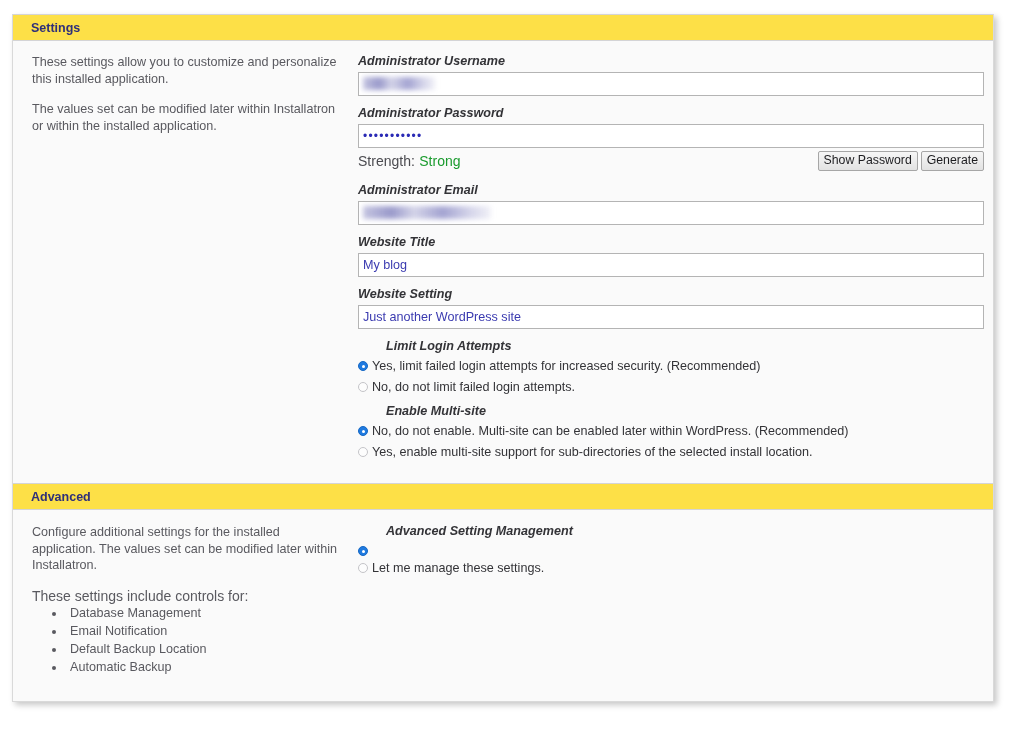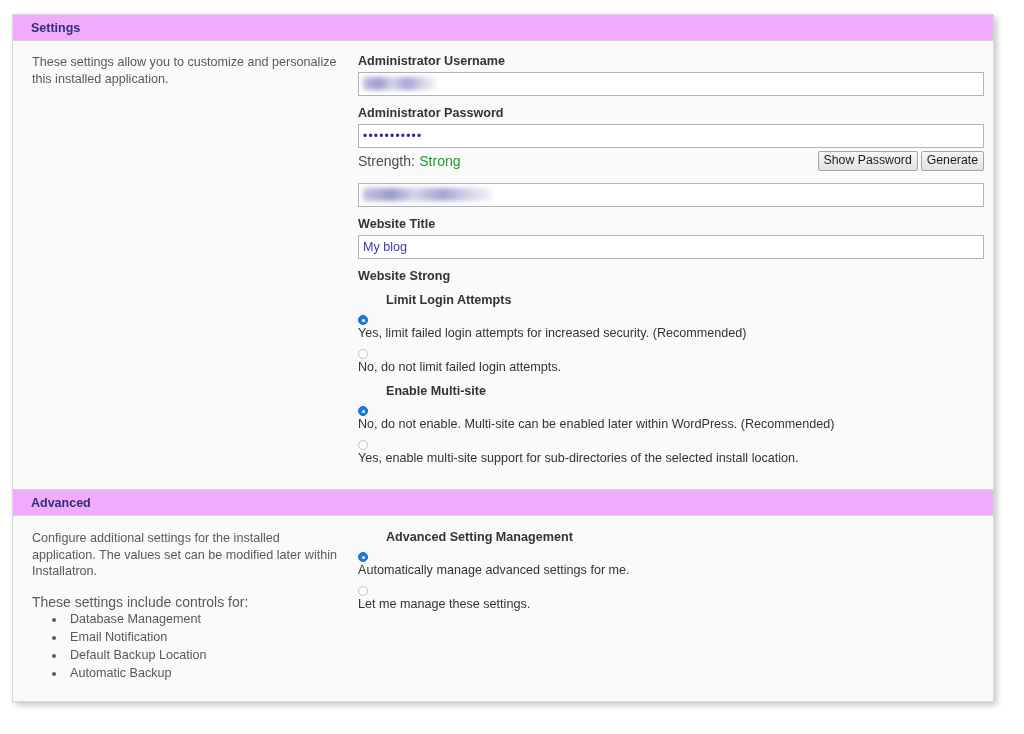--- a/index.html
+++ b/index.html
@@ -26,21 +26,21 @@
     border: 1px solid #d9d9d9;
     border-top: none;
     box-sizing: border-box;
     box-shadow: 3px 3px 6px rgba(0,0,0,0.22);
   }
 
   
   .section-header {
     height: 27px;
     line-height: 27px;
-    background: #f0abfc;
+    background: #fde047;
     border-top: 1px solid #d4d4d6;
     border-bottom: 1px solid #d4d4d6;
     padding: 0 0 0 18px;
     font-size: 12.5px;
     font-weight: bold;
     color: #2f2f7a;
     box-sizing: border-box;
   }
   .section-header.first {
     border-top: 1px solid #d4d4d6;
@@ -101,20 +101,21 @@
     border-radius: 50%;
     background: #59595f;
   }
 
   
   .field-label {
     font-size: 12.6px;
     font-weight: bold;
     color: #333337;
     margin: 0 0 4px 0;
+    font-style: italic;
   }
   .field-group { margin-bottom: 10px; }
 
   
   .text-input {
     display: block;
     width: 626px;
     height: 24px;
     box-sizing: border-box;
     border: 1px solid #b4b4b4;
@@ -190,21 +191,20 @@
     cursor: pointer;
   }
 
   
   .radio-block { margin-bottom: 8px; }
   .radio-block .field-label { margin-bottom: 5px; padding-left: 28px; }
   .radio-row {
     display: flex;
     align-items: flex-start;
     margin-bottom: 4px;
-    flex-direction: column;
   }
   .radio {
     flex: 0 0 auto;
     width: 10px;
     height: 10px;
     border-radius: 50%;
     margin: 3px 4px 0 0;
     box-sizing: border-box;
     cursor: pointer;
   }
@@ -241,20 +241,21 @@
 <body>
 
 <div class="panel">
 
   <div class="section-header first">Settings</div>
 
   <div class="section-body settings-body">
 
     <div class="col-left">
       <p class="desc">These settings allow you to customize and personalize this installed application.</p>
+      <p class="desc">The values set can be modified later within Installatron or within the installed application.</p>
     </div>
 
     <div class="col-right">
 
       <div class="field-group">
         <div class="field-label">Administrator Username</div>
         <div class="redact-wrap">
           <input class="text-input" type="text" value="" style="">
           <span class="redact user"></span>
         </div>
@@ -267,33 +268,35 @@
           <span class="strength-text">Strength:</span>
           <span class="strength-text strength-value">Strong</span>
           <div class="btn-group">
             <button class="browser-btn">Show Password</button>
             <button class="browser-btn">Generate</button>
           </div>
         </div>
       </div>
 
       <div class="field-group">
+        <div class="field-label">Administrator Email</div>
         <div class="redact-wrap">
           <input class="text-input" type="text" value="" style="">
           <span class="redact email"></span>
         </div>
       </div>
 
       <div class="field-group">
         <div class="field-label">Website Title</div>
         <input class="text-input" type="text" value="My blog" style="">
       </div>
 
       <div class="field-group">
-        <div class="field-label">Website Strong</div>
+        <div class="field-label">Website Setting</div>
+        <input class="text-input" type="text" value="Just another WordPress site" style="">
       </div>
 
       <div class="radio-block">
         <div class="field-label">Limit Login Attempts</div>
         <div class="radio-row">
           <span class="radio on"></span>
           <span class="radio-label">Yes, limit failed login attempts for increased security. (Recommended)</span>
         </div>
         <div class="radio-row">
           <span class="radio off"></span>
@@ -329,21 +332,20 @@
         <li>Default Backup Location</li>
         <li>Automatic Backup</li>
       </ul>
     </div>
 
     <div class="col-right">
       <div class="radio-block">
         <div class="field-label">Advanced Setting Management</div>
         <div class="radio-row">
           <span class="radio on"></span>
-          <span class="radio-label">Automatically manage advanced settings for me.</span>
         </div>
         <div class="radio-row">
           <span class="radio off"></span>
           <span class="radio-label">Let me manage these settings.</span>
         </div>
       </div>
     </div>
 
   </div>
 

